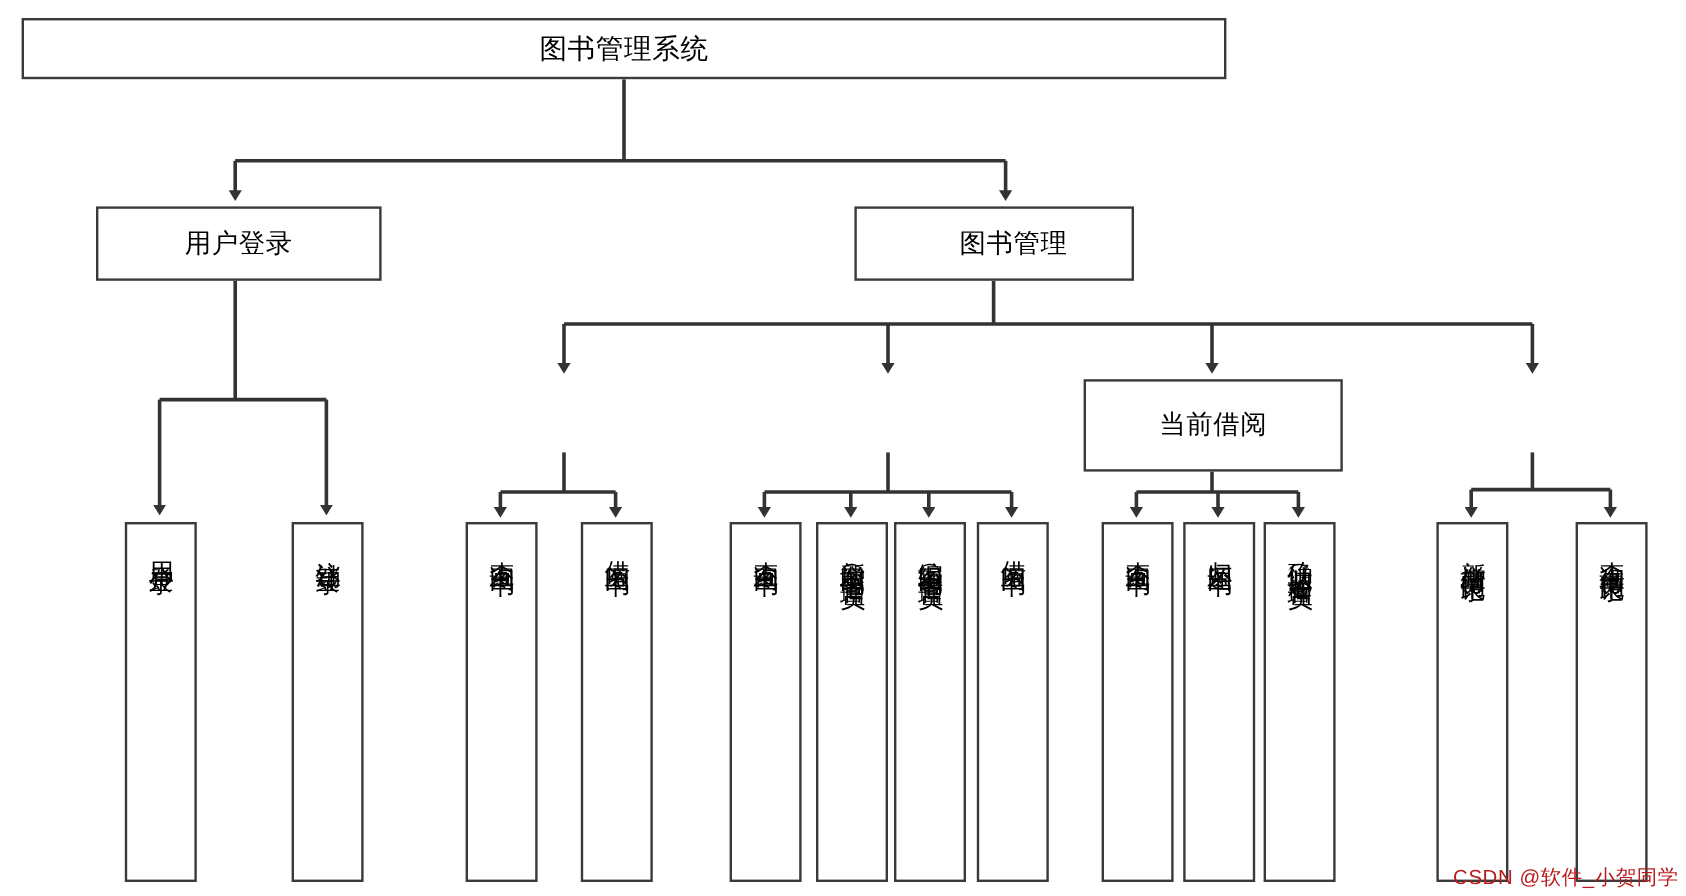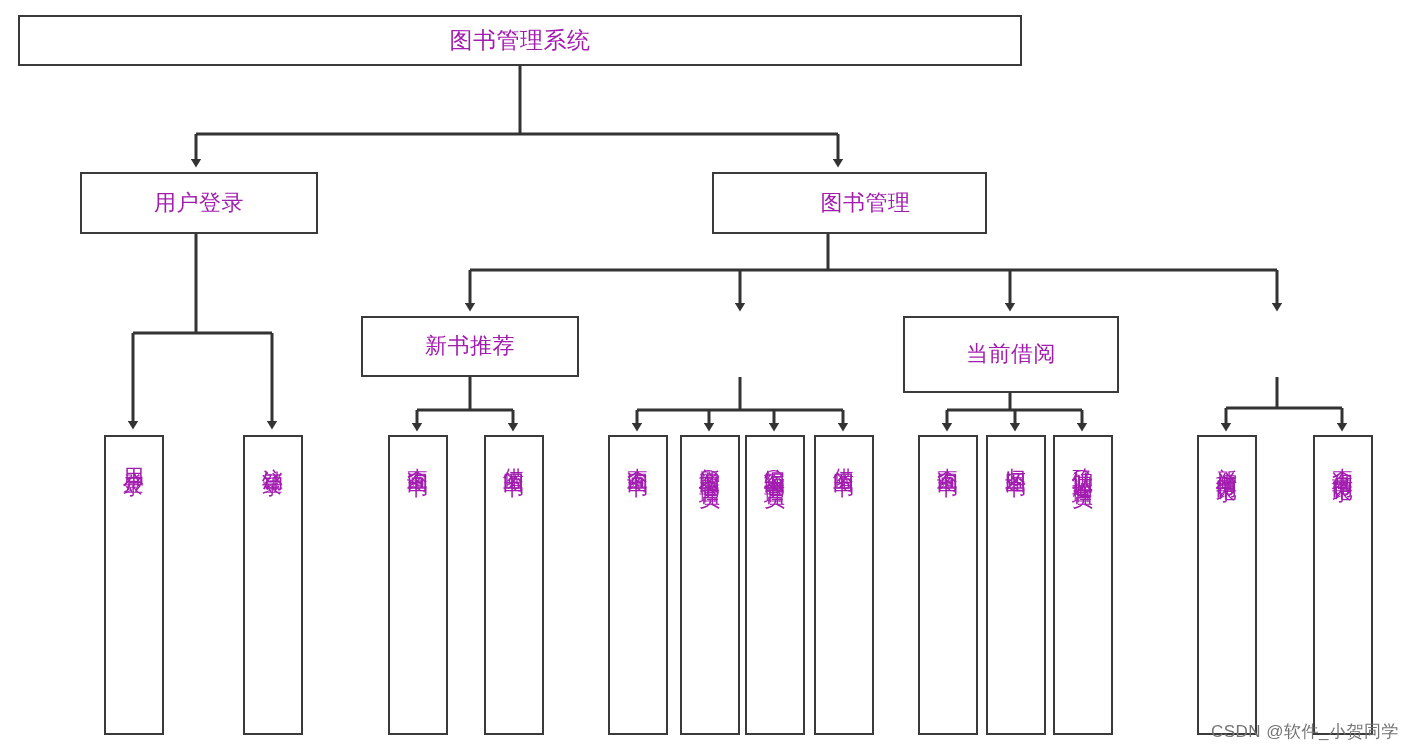--- a/index.html
+++ b/index.html
@@ -31,21 +31,22 @@
     border: 2px solid #3a3a3a;
     background: #ffffff;
     display: flex;
     align-items: center;
     justify-content: center;
     color: #111111;
   }
   .node .label {
     display: block;
     line-height: 1.28;
-    color: #a21caf;
+    color: #000000;
+    font-family: Liberation Serif, serif;
   }
   
   .node.horiz .label {
     writing-mode: horizontal-tb;
     font-size: 22px;
     letter-spacing: 0.5px;
     white-space: nowrap;
   }
   .node.root .label {
     font-size: 23px;
@@ -61,21 +62,21 @@
     font-size: 21px;
     letter-spacing: 3px;
     line-height: 1;
     white-space: nowrap;
   }
   .watermark {
     position: absolute;
     right: 6px;
     bottom: 4px;
     font-size: 17px;
-    color: #737373;
+    color: #b91c1c;
     white-space: nowrap;
     letter-spacing: 0.5px;
   }
 </style>
 </head>
 <body>
 
 <div id="canvas">
 
   <svg id="edges" viewBox="0 0 1405 747" width="1405" height="747" aria-hidden="true">
@@ -128,27 +129,24 @@
     </g>
   </svg>
 
   <div class="node horiz root" style="left:18px; top:15px; width:1004px; height:51px;">
     <span class="label">图书管理系统</span>
   </div>
 
   <div class="node horiz" style="left:80px; top:172px; width:238px; height:62px;">
     <span class="label">用户登录</span>
   </div>
-  <div class="node horiz" style="left:712px; top:172px; width:275px; height:62px;padding-left:32px;">
+  <div class="node horiz" style="left:712px; top:172px; width:233px; height:62px;padding-left:32px;">
     <span class="label">图书管理</span>
   </div>
 
-  <div class="node horiz" style="left:361px; top:316px; width:218px; height:61px;">
-    <span class="label">新书推荐</span>
-  </div>
   <div class="node horiz" style="left:903px; top:316px; width:216px; height:77px;">
     <span class="label">当前借阅</span>
   </div>
 
   <div class="node vert" style="left:104px; top:435px; width:60px; height:300px;">
     <span class="label">用户登录</span>
   </div>
   <div class="node vert" style="left:243px; top:435px; width:60px; height:300px;">
     <span class="label">注销登录</span>
   </div>

